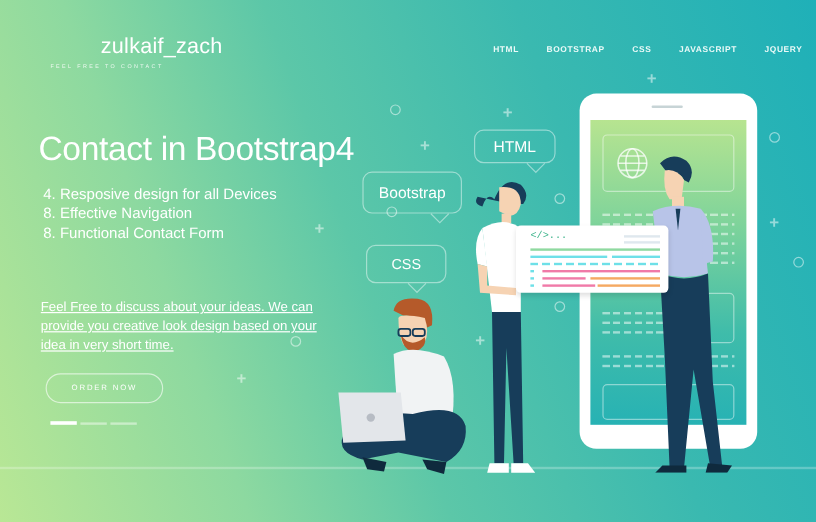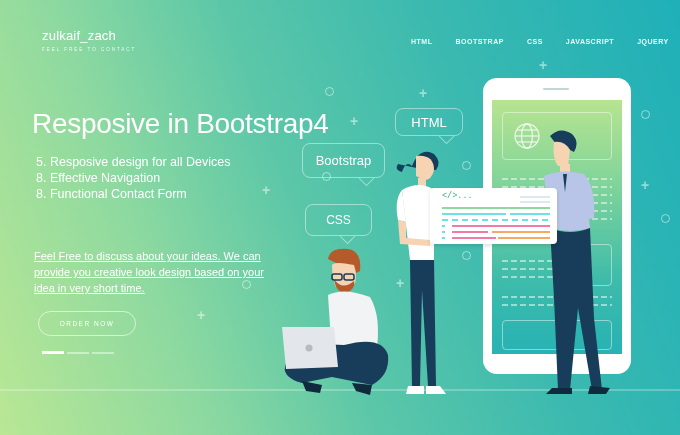--- a/index.html
+++ b/index.html
@@ -4,21 +4,21 @@
 <style>
   * { box-sizing: border-box; margin: 0; padding: 0; }
   html, body { width: 680px; height: 435px; overflow: hidden; }
   body {
     font-family: "Liberation Sans", sans-serif;
     color: #fff;
     position: relative;
     background: linear-gradient(70deg, #b9e795 0%, #8dd9a0 25%, #5cc7a8 45%, #3ab9b0 70%, #1fb0b8 100%);
   }
   .brand { position: absolute; left: 42px; top: 28px; }
-  .brand-name { font-size: 13px; letter-spacing: 0.2px; }
+  .brand-name { font-size: 18px; letter-spacing: 0.2px; margin-left: 42px; }
   .brand-tag { font-size: 4.5px; letter-spacing: 2px; margin-top: 4px; opacity: 0.85; }
   .nav { position: absolute; top: 38px; left: 411px; display: flex; gap: 0; }
   .nav a { font-size: 7px; font-weight: bold; letter-spacing: 0.5px; color: #eafaf8; text-decoration: none; margin-right: 23px; }
   .hero-title { position: absolute; left: 32px; top: 70px; font-size: 28px; line-height: 36px; font-weight: normal; letter-spacing: -0.3px; }
   .features { position: absolute; left: 36px; top: 154px; list-style: none; font-size: 12.5px; line-height: 16px; }
   .desc { position: absolute; left: 34px; top: 248px; width: 250px; font-size: 11px; line-height: 16px; text-decoration: underline; }
   .order-btn {
     position: absolute; left: 38px; top: 311px; width: 98px; height: 25px;
     border: 1px solid rgba(255,255,255,0.6); border-radius: 13px;
     background: transparent; color: #fff; font-size: 6.5px; letter-spacing: 1.5px;
@@ -80,25 +80,25 @@
 <nav class="nav">
   <a>HTML</a>
   <a>BOOTSTRAP</a>
   <a>CSS</a>
   <a>JAVASCRIPT</a>
   <a>JQUERY</a>
 </nav>
 
 <h1 class="hero-title">
   <br>
-  <span>Resposive in Bootstrap4</span>
+  <span>Contact in Bootstrap4</span>
 </h1>
 
 <ul class="features">
-  <li>5. Resposive design for all Devices</li>
+  <li>4. Resposive design for all Devices</li>
   <li>8. Effective Navigation</li>
   <li>8. Functional Contact Form</li>
 </ul>
 
 <p class="desc">Feel Free to discuss about your ideas. We can provide you creative look design based on your idea in very short time.</p>
 
 <button class="order-btn">ORDER NOW</button>
 
 <div class="slider-dots">
   <span class="active"></span>

